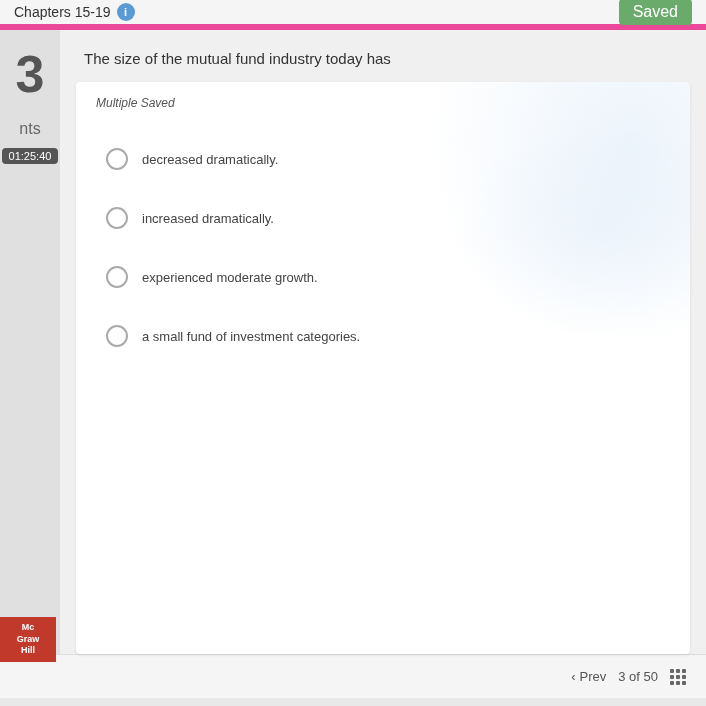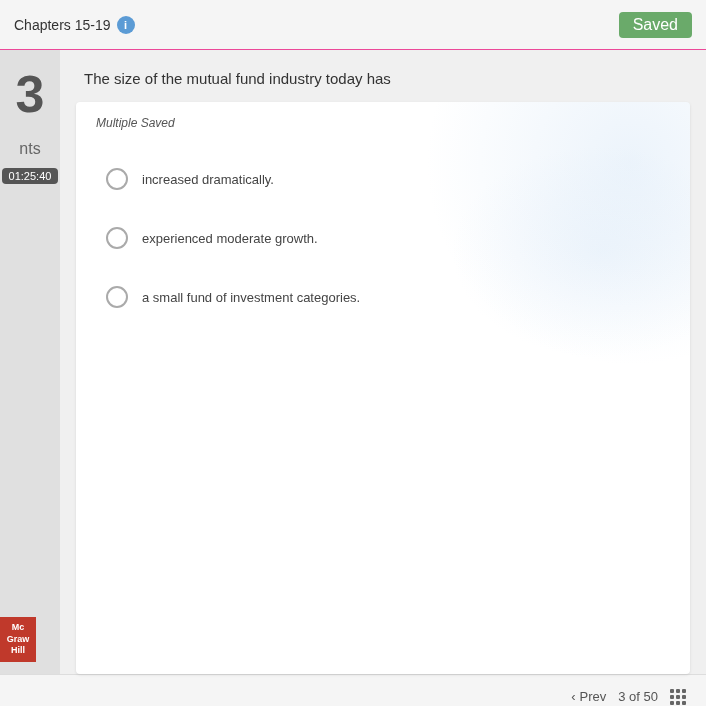--- a/index.html
+++ b/index.html
@@ -11,23 +11,23 @@
       overflow: hidden;
       position: relative;
     }
 
     
     .top-bar {
       display: flex;
       justify-content: space-between;
       align-items: center;
       background: #f5f5f5;
-      border-bottom: 1px solid #ec4899;
+      border-bottom: 6px solid #ec4899;
       padding: 8px 14px;
-      height: 50px;
+      height: 30px;
     }
     .top-bar-left {
       display: flex;
       align-items: center;
       gap: 6px;
     }
     .top-bar-title {
       font-size: 14px;
       font-weight: 500;
       color: #333;
@@ -217,21 +217,21 @@
     .grid-dot {
       background: #666;
       border-radius: 1px;
     }
 
     
     .mcgraw-logo {
       position: absolute;
       bottom: 44px;
       left: 0;
-      width: 36px;
+      width: 56px;
       background: #c0392b;
       color: white;
       font-size: 9px;
       font-weight: bold;
       text-align: center;
       padding: 5px 4px;
       line-height: 1.3;
     }
   </style>
 </head>
@@ -258,20 +258,24 @@
   <div class="question-area">
     <div class="question-header">
       <span class="question-text">The size of the mutual fund industry today has</span>
     </div>
 
     <div class="answer-card">
       <div class="answer-type-label">Multiple Saved</div>
 
       <div class="options-list">
 
+        <div class="option-item">
+          <div class="radio-btn"></div>
+          <span class="option-text">decreased dramatically.</span>
+        </div>
 
         <div class="option-item">
           <div class="radio-btn"></div>
           <span class="option-text">increased dramatically.</span>
         </div>
 
         <div class="option-item">
           <div class="radio-btn"></div>
           <span class="option-text">experienced moderate growth.</span>
         </div>

